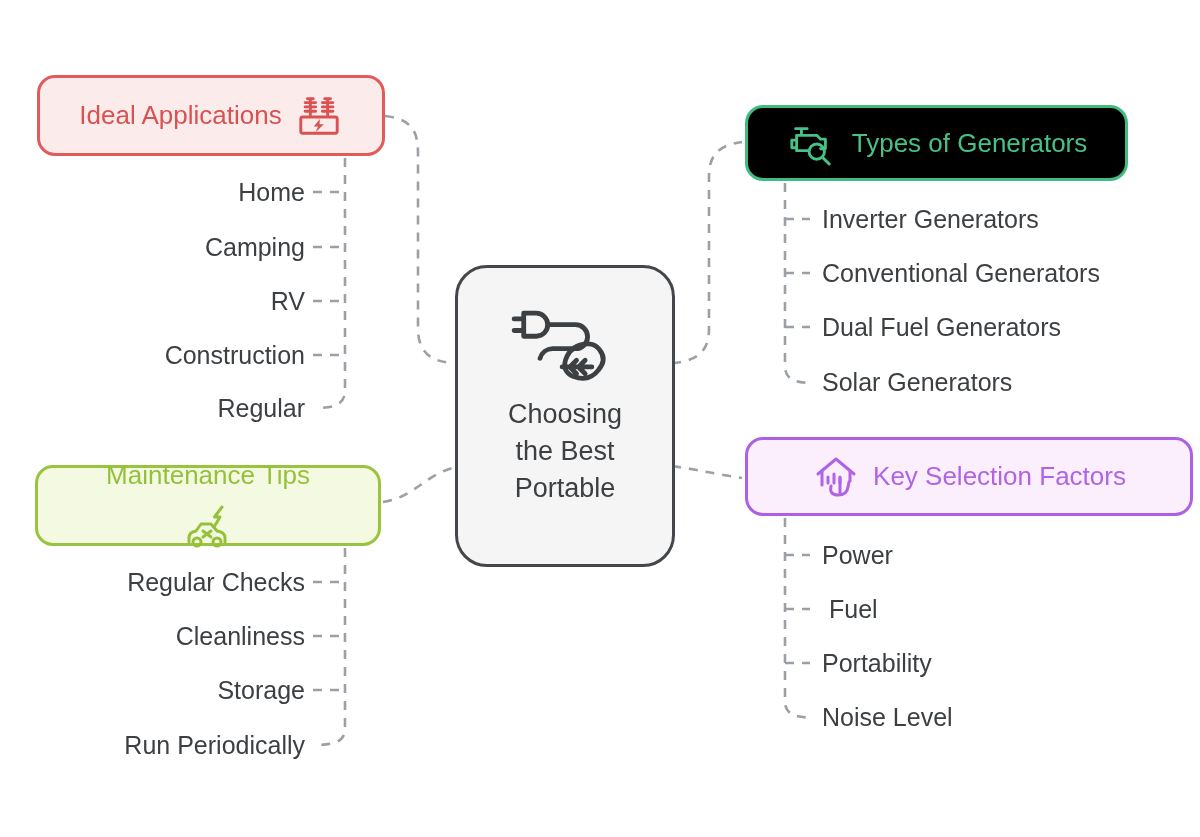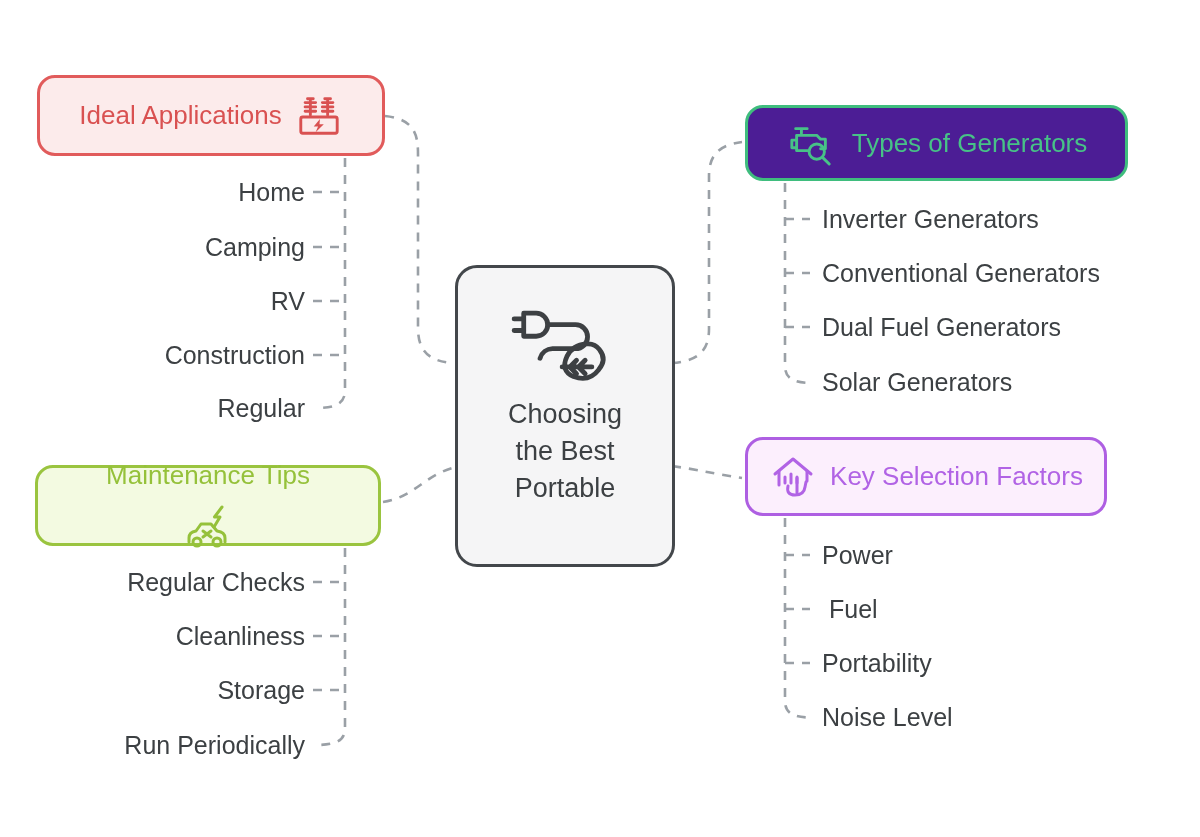--- a/index.html
+++ b/index.html
@@ -18,32 +18,32 @@
     display:flex;align-items:center;justify-content:center;
     box-sizing:border-box;
     border-radius:18px;
     gap:13px;
   }
   .node .label{font-size:26px;font-weight:400;white-space:nowrap;}
   .node .nicon{flex:0 0 auto;display:flex;align-items:center;}
   #box-ideal{left:37px;top:75px;width:348px;height:81px;background:#fcebeb;border:3px solid #e15b5b;}
   #box-ideal .label{color:#d95151;}
   #box-ideal .nicon{color:#d95151;}
-  #box-types{left:745px;top:105px;width:383px;height:76px;background:#4c1d95;border:3px solid #3fbd7e;gap:16px;}
+  #box-types{left:745px;top:105px;width:383px;height:76px;background:#000000;border:3px solid #3fbd7e;gap:16px;}
   #box-types .label{color:#47c287;}
   #box-types .nicon{color:#47c287;}
   #box-maint{left:35px;top:465px;width:346px;height:81px;background:#f3fae1;border:3px solid #9ac43f;flex-direction:column;}
   #box-maint .label{color:#95c13a;}
   #box-maint .nicon{color:#95c13a;}
-  #box-key{left:745px;top:437px;width:362px;height:79px;background:#fceffd;border:3px solid #ae5fe2;}
+  #box-key{left:745px;top:437px;width:448px;height:79px;background:#fceffd;border:3px solid #ae5fe2;}
   #box-key .label{color:#b163e5;}
   #box-key .nicon{color:#b163e5;}
   #box-center{
     left:455px;top:265px;width:220px;height:302px;
-    background:#f5f5f6;border:3px solid #43474b;border-radius:22px;
+    background:#f5f5f6;border:3px solid #43474b;border-radius:32px;
     flex-direction:column;justify-content:flex-start;gap:0;align-items:center;
   }
   #box-center .nicon{margin-top:26px;color:#3d4043;}
   .center-text{margin-top:6px;text-align:center;color:#3c4043;font-size:27px;line-height:37px;}
   .child{
     position:absolute;height:34px;line-height:34px;
     font-size:25px;color:#3c4043;white-space:nowrap;
   }
   .child.right-align{left:20px;width:285px;text-align:right;}
   .child.left-align{left:822px;text-align:left;}

